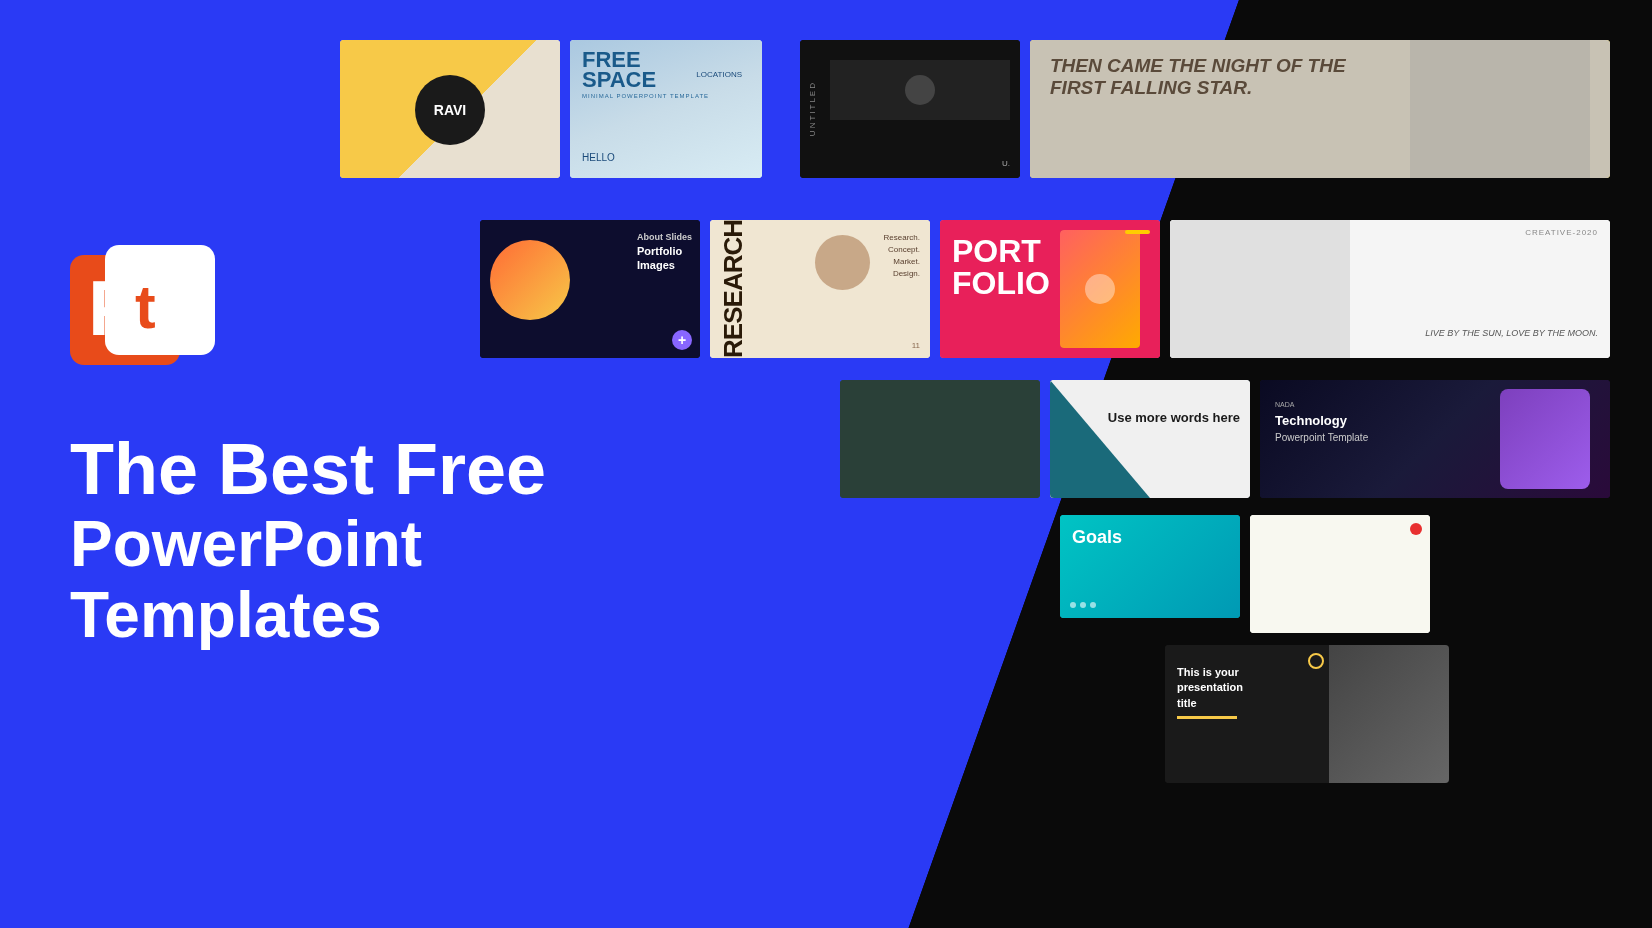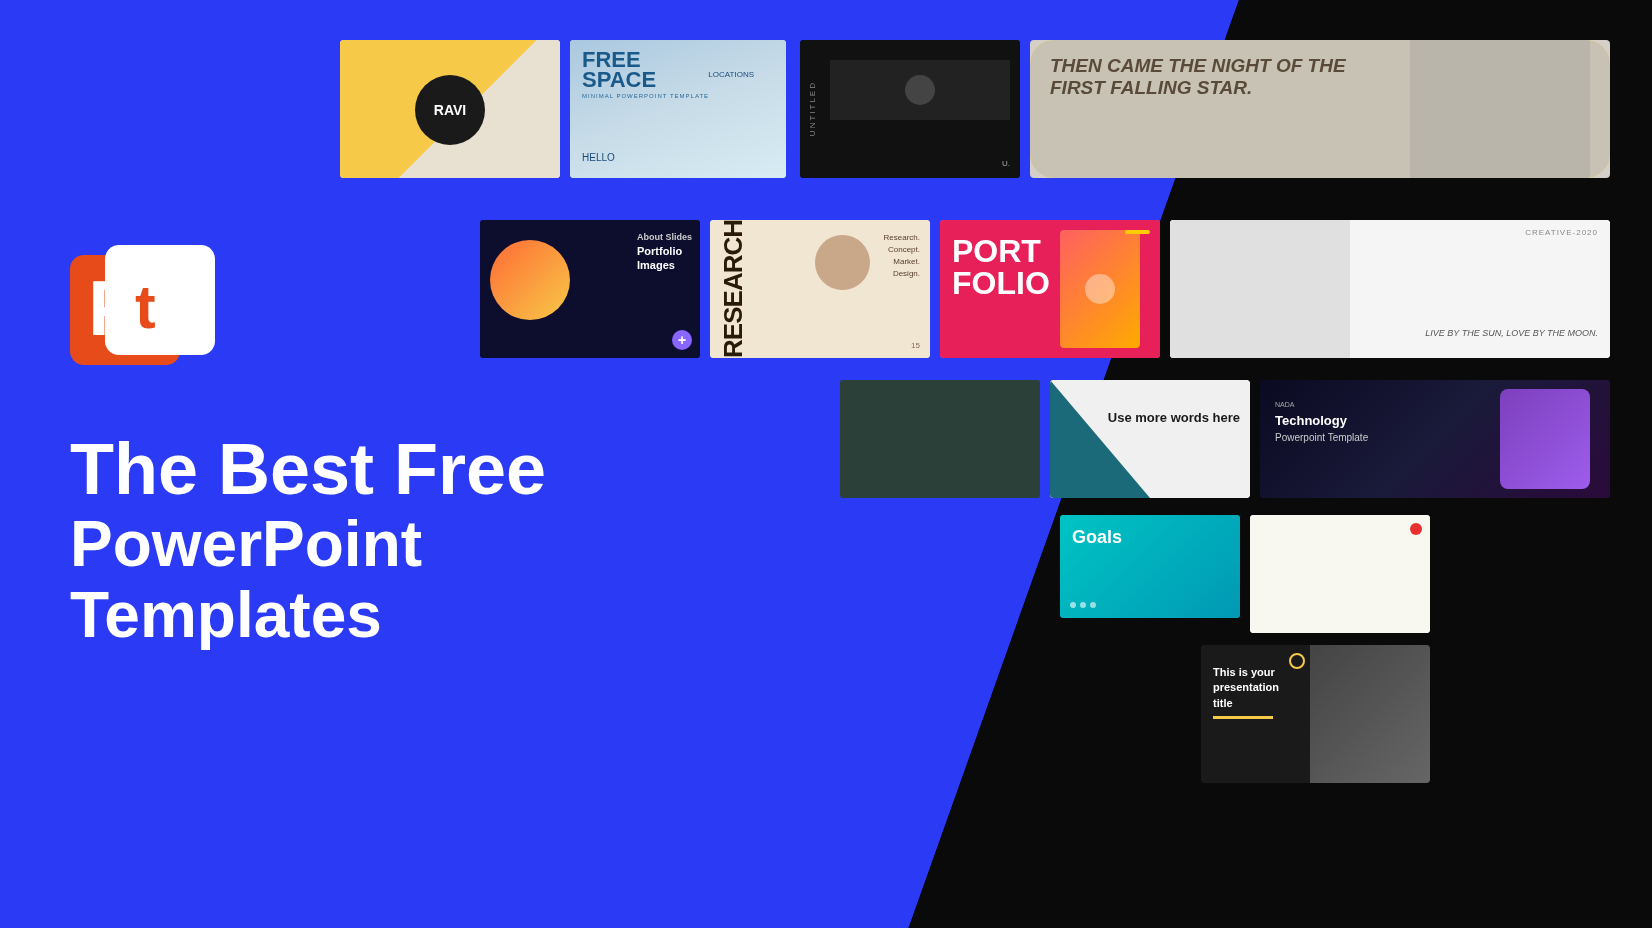--- a/index.html
+++ b/index.html
@@ -72,41 +72,41 @@
     .thumb {
       position: absolute;
       border-radius: 4px;
       overflow: hidden;
       background: #fff;
     }
 
     
     
     .t1 { top: 40px; left: 340px; width: 220px; height: 138px; background: #f5f0e8; }
-    .t2 { top: 40px; left: 570px; width: 216px; height: 138px; background: #e8f4f8; }
+    .t2 { top: 40px; left: 570px; width: 192px; height: 138px; background: #e8f4f8; }
     .t3 { top: 40px; left: 800px; width: 220px; height: 138px; background: #1a1a1a; }
     .t4 { top: 40px; left: 1030px; width: 580px; height: 138px; background: #d4cfc8; }
 
     
     .t5 { top: 220px; left: 480px; width: 220px; height: 138px; background: #1a1a2e; }
     .t6 { top: 220px; left: 710px; width: 220px; height: 138px; background: #f5e8d8; }
     .t7 { top: 220px; left: 940px; width: 220px; height: 138px; background: #ff4081; }
     .t8 { top: 220px; left: 1170px; width: 440px; height: 138px; background: #f8f8f8; }
 
     
     .t9  { top: 380px; left: 840px; width: 200px; height: 118px; background: #2d4a3e; }
     .t10 { top: 380px; left: 1050px; width: 200px; height: 118px; background: #1a3a4a; }
     .t11 { top: 380px; left: 1260px; width: 350px; height: 118px; background: #1a1a3a; }
 
     
     .t12 { top: 515px; left: 1060px; width: 180px; height: 103px; background: #00b4b4; }
     .t13 { top: 515px; left: 1250px; width: 180px; height: 118px; background: #f8f8f8; }
 
     
-    .t14 { top: 645px; left: 1165px; width: 229px; height: 138px; background: #1a1a1a; margin-left: 36px; }
+    .t14 { top: 645px; left: 1165px; width: 284px; height: 138px; background: #1a1a1a; }
 
     
     .thumb-inner {
       width: 100%;
       height: 100%;
       display: flex;
       align-items: center;
       justify-content: center;
       position: relative;
       overflow: hidden;
@@ -139,21 +139,20 @@
       align-items: center;
       justify-content: center;
     }
 
     
     .t4 .thumb-inner {
       background: #fde047;
       flex-direction: column;
       align-items: flex-start;
       padding: 31px;
-      border-radius: 24px;
     }
 
     
     .t5 .thumb-inner {
       background: #0d0d2b;
       flex-direction: column;
       align-items: flex-start;
       padding: 20px;
     }
     .t5-circle {
@@ -290,21 +289,21 @@
 
   <div class="thumb t2">
     <div class="thumb-inner">
       <div style="position:absolute;top:0;left:0;right:0;bottom:0;background:linear-gradient(160deg,#aac8e0 0%,#c8dce8 50%,#d8ecf4 100%);"></div>
       <div style="position:absolute;top:10px;left:12px;">
         <div style="font-size:22px;font-weight:900;color:#1a5a8a;line-height:0.9;">FREE</div>
         <div style="font-size:22px;font-weight:900;color:#1a5a8a;line-height:0.9;">SPACE</div>
         <div style="font-size:6px;color:#2a6a9a;letter-spacing:1px;margin-top:3px;">MINIMAL POWERPOINT TEMPLATE</div>
       </div>
       <div style="position:absolute;bottom:15px;left:12px;font-size:10px;color:#1a4a7a;">HELLO</div>
-      <div style="position:absolute;top:30px;right:32px;font-size:8px;color:#1a4a7a;text-align:center;">LOCATIONS</div>
+      <div style="position:absolute;top:30px;right:20px;font-size:8px;color:#1a4a7a;text-align:center;">LOCATIONS</div>
     </div>
   </div>
 
   <div class="thumb t3">
     <div class="thumb-inner">
       <div style="position:absolute;top:0;left:0;width:100%;height:100%;background:#111;"></div>
       <div style="position:absolute;left:8px;top:0;bottom:0;display:flex;align-items:center;">
         <span style="writing-mode:vertical-rl;transform:rotate(180deg);color:#888;font-size:8px;letter-spacing:2px;text-transform:uppercase;">UNTITLED</span>
       </div>
       <div style="position:absolute;right:10px;bottom:10px;color:#aaa;font-size:8px;">U.</div>
@@ -331,21 +330,21 @@
     </div>
   </div>
 
   <div class="thumb t6">
     <div class="thumb-inner">
       <div style="position:absolute;top:0;left:0;width:100%;height:100%;background:#f0e6d2;"></div>
       <div style="position:absolute;left:8px;top:5px;bottom:5px;display:flex;align-items:center;">
         <span style="writing-mode:vertical-rl;transform:rotate(180deg);font-size:26px;font-weight:900;color:#2a1a08;letter-spacing:-1px;text-transform:uppercase;">RESEARCH</span>
       </div>
       <div style="position:absolute;right:10px;top:12px;font-size:8px;color:#5a4030;line-height:1.5;text-align:right;">Research.<br>Concept.<br>Market.<br>Design.</div>
-      <div style="position:absolute;bottom:8px;right:10px;font-size:8px;color:#8a6a50;">15</div>
+      <div style="position:absolute;bottom:8px;right:10px;font-size:8px;color:#8a6a50;">11</div>
       <div style="position:absolute;right:60px;top:15px;width:55px;height:55px;border-radius:50%;background:#c8a888;overflow:hidden;"></div>
     </div>
   </div>
 
   <div class="thumb t7">
     <div class="thumb-inner">
       <div style="position:absolute;top:0;left:0;width:100%;height:100%;background:#e8205a;"></div>
       <div style="position:absolute;left:12px;top:15px;font-size:32px;font-weight:900;color:#fff;text-transform:uppercase;line-height:1;">PORT<br>FOLIO</div>
       <div style="position:absolute;right:20px;top:10px;bottom:10px;width:80px;background:rgba(0,0,0,0.2);border-radius:4px;">
         <div style="width:100%;height:100%;background:linear-gradient(135deg,#ff6060,#ffaa00);border-radius:4px;display:flex;align-items:center;justify-content:center;">

